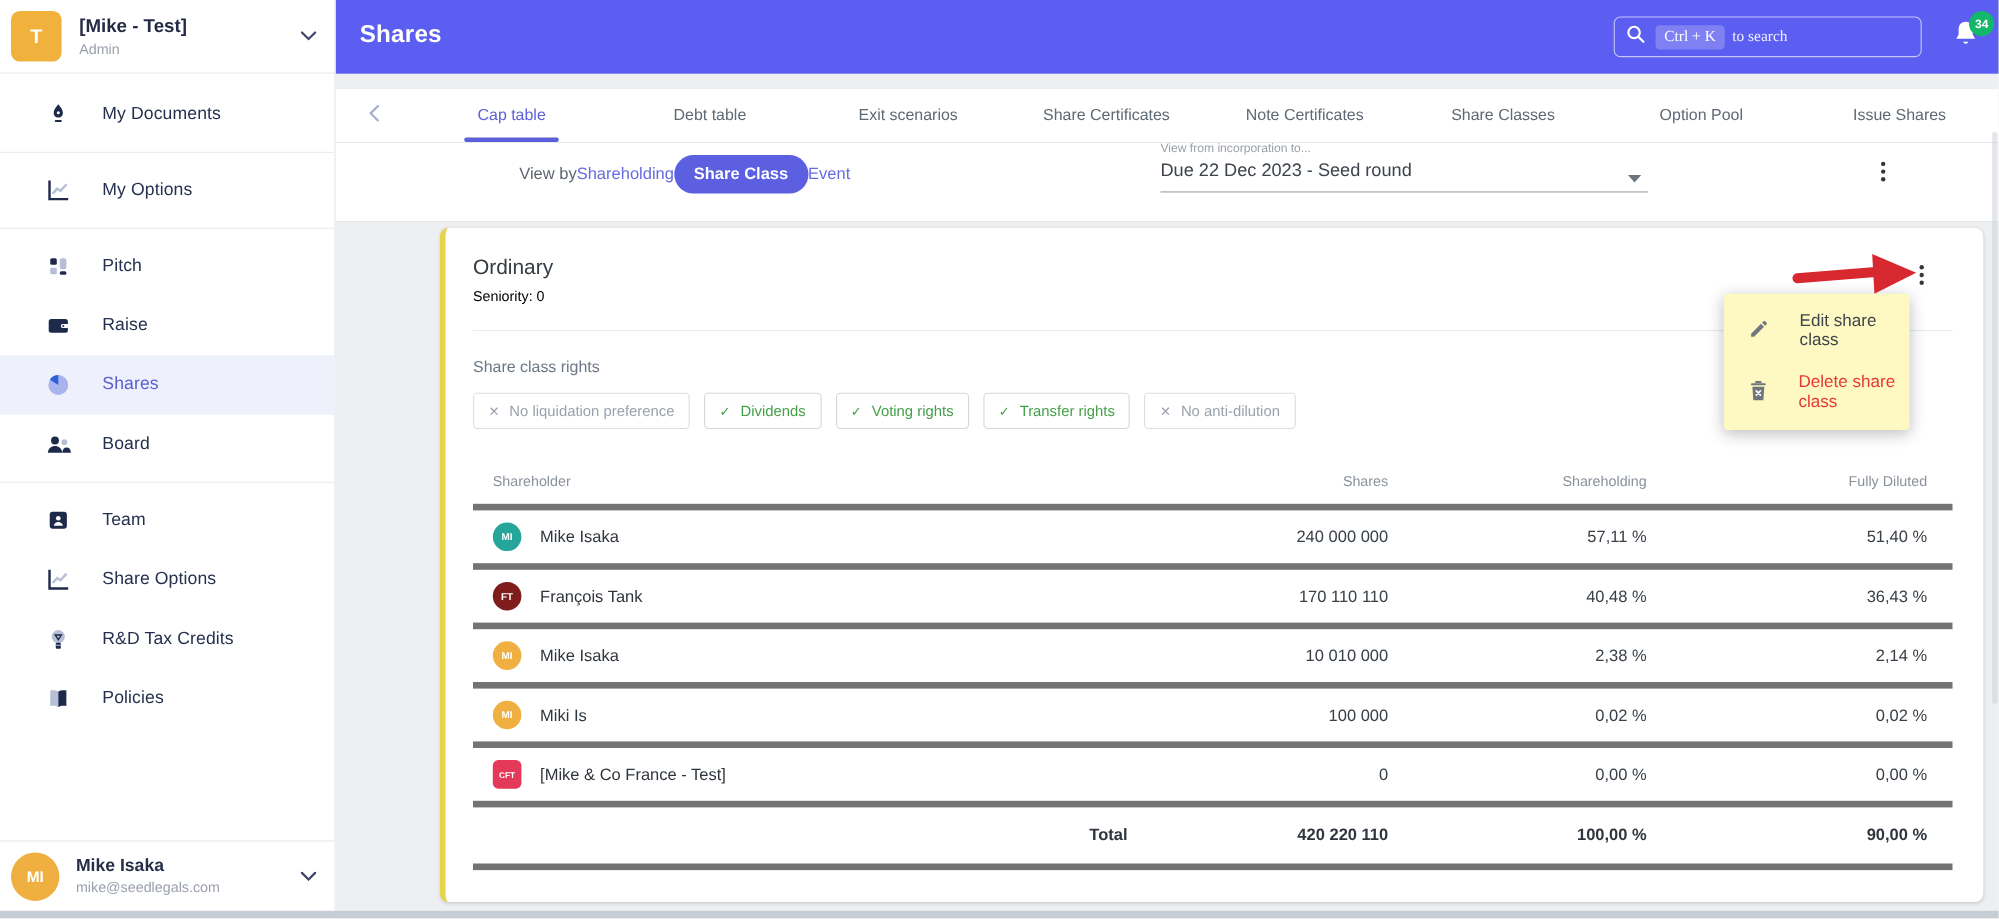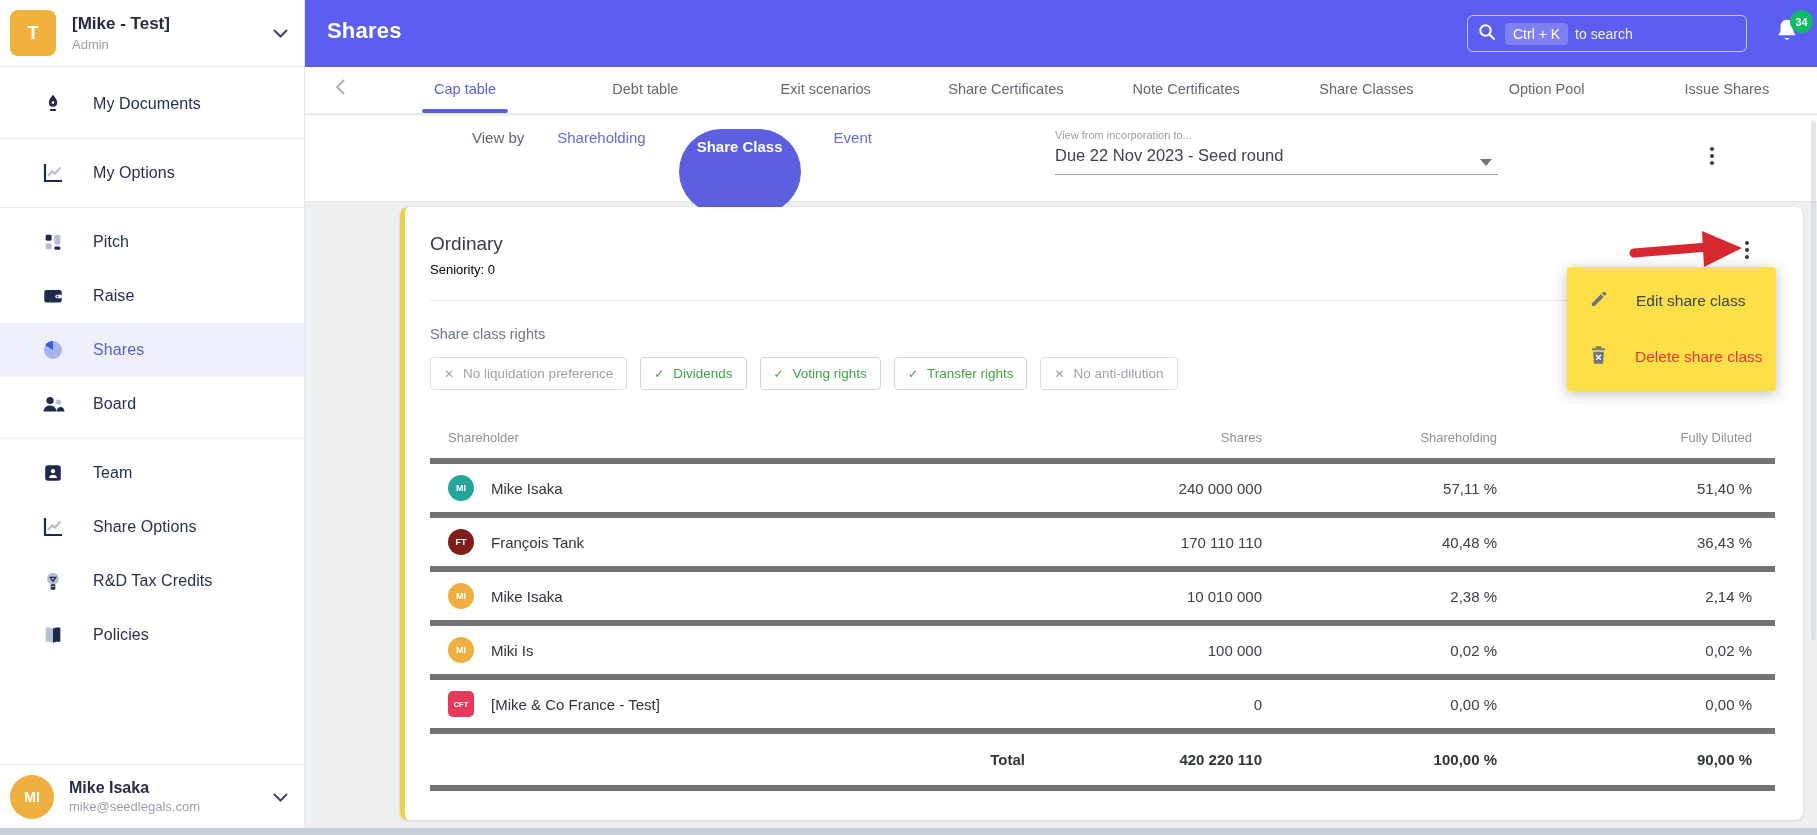--- a/index.html
+++ b/index.html
@@ -22,36 +22,36 @@
   .nav-divider { height:1px; background:#e9ebef; margin:7px 0; }
   .user-row { position:absolute; left:0; right:0; bottom:7px; height:64px; border-top:1px solid #e5e8ec; display:flex; align-items:center; padding:0 16px 0 10px; background:#fff; cursor:pointer; }
   .user-avatar { width:44px; height:44px; border-radius:50%; background:#efb041; color:#fff; font-size:14px; font-weight:bold; display:flex; align-items:center; justify-content:center; }
   .user-text { margin-left:15px; flex:1; min-width:0; }
   .user-name { font-size:16px; font-weight:bold; color:#262d47; }
   .user-email { font-size:13px; color:#9aa0ab; margin-top:2px; }
 
   
   .topbar { position:absolute; left:305px; top:0; width:1512px; height:67px; background:#5b5ef0; z-index:4; }
   .page-title { position:absolute; left:22px; top:18px; color:#fff; font-size:22px; font-weight:bold; letter-spacing:.2px; }
-  .searchbox { position:absolute; right:70px; top:15px; width:280px; height:37px; border:1px solid rgba(255,255,255,.65); border-radius:6px; display:flex; align-items:center; padding:0 10px; cursor:text; }
+  .searchbox { position:absolute; right:70px; top:15px; width:280px; height:37px; border:1px solid rgba(255,255,255,.65); border-radius:6px; display:flex; align-items:center; padding:0 10px; cursor:text;font-family:Liberation Serif, serif; }
   .searchbox .kbd { background:rgba(255,255,255,.22); border-radius:4px; padding:3px 8px; color:#fff; font-size:14px; margin-left:9px; }
   .searchbox .hint { color:rgba(255,255,255,.92); font-size:14px; margin-left:7px; }
   .bell-wrap { position:absolute; right:13px; top:17px; width:30px; height:32px; cursor:pointer; }
   .badge { position:absolute; top:-7px; right:-9px; width:23px; height:23px; border-radius:50%; background:#12b76a; color:#fff; font-size:11px; font-weight:bold; display:flex; align-items:center; justify-content:center; }
 
   
-  .tabsbar { position:absolute; left:305px; top:65px; width:1512px; height:49px; background:#fff; border-bottom:1px solid #e7eaed; display:flex; align-items:stretch; z-index:3; }
+  .tabsbar { position:absolute; left:305px; top:81px; width:1512px; height:49px; background:#fff; border-bottom:1px solid #e7eaed; display:flex; align-items:stretch; z-index:3; }
   .back-btn { width:70px; display:flex; align-items:center; justify-content:center; cursor:pointer; }
   .tab { flex:1; display:flex; align-items:center; justify-content:center; font-size:14.5px; color:#5f6974; font-weight:500; cursor:pointer; position:relative; }
   .tab.active { color:#5b5fd9; }
   .tab.active::after { content:""; position:absolute; bottom:0; left:50%; transform:translateX(-50%); width:86px; height:4px; border-radius:3px; background:#5b5fd9; }
 
   
   .viewbar { position:absolute; left:305px; top:116px; width:1512px; height:86px; background:#fff; border-bottom:1px solid #e3e6e9; z-index:2; }
-  .viewby-group { position:absolute; left:167px; top:13px; height:100%; display:flex; gap:33px; }
+  .viewby-group { position:absolute; left:167px; top:0; height:100%; display:flex; align-items:center; }
   .viewby-label { font-size:15px; color:#5c6470; }
   .view-link { font-size:15px; color:#666be0; font-weight:500; cursor:pointer; }
   .view-pill { background:#5b5fe0; color:#fff; font-size:15px; font-weight:bold; padding:9px 18px; border-radius:999px; cursor:pointer; }
   .period { position:absolute; left:750px; top:13px; width:443px; cursor:pointer; border-bottom:1px solid #99a0a7; padding-bottom:9px; }
   .period-label { font-size:11px; color:#9ba1a8; }
   .period-value { font-size:16.5px; color:#3c434b; margin-top:5px; }
   .period-caret { position:absolute; right:6px; top:30px; width:0; height:0; border-left:6px solid transparent; border-right:6px solid transparent; border-top:7px solid #6f757c; }
   .kebab { width:18px; height:22px; display:flex; flex-direction:column; align-items:center; justify-content:center; gap:3px; cursor:pointer; }
   .kebab i { width:4px; height:4px; border-radius:50%; background:#33383f; }
   .viewbar .kebab { position:absolute; left:1398px; top:29px; }
@@ -77,21 +77,21 @@
   .num { text-align:right; padding-right:23px; font-size:15px; color:#3a4047; }
   .trow.head .num, .trow.head .cell-left { color:#8a929c; font-size:13px; }
   .avatar { width:26px; height:26px; border-radius:50%; color:#fff; font-size:9px; font-weight:bold; display:flex; align-items:center; justify-content:center; flex:0 0 auto; }
   .av-teal { background:#26a69a; } .av-red { background:#7f1d1d; } .av-amber { background:#efb041; }
   .av-square { border-radius:5px; background:#e5395a; font-size:7.5px; }
   .trow.total { height:57px; font-weight:bold; }
   .total-label { text-align:right; padding-right:30px; font-size:15px; color:#2f353c; font-weight:bold; }
   .trow.total .num { font-weight:bold; color:#2f353c; }
 
   
-  .context-menu { position:absolute; left:1567px; top:267px; width:209px; background:#fde047; border-radius:4px; box-shadow:0 3px 14px rgba(20,25,35,.28); z-index:20; padding:6px 0; }
+  .context-menu { position:absolute; left:1567px; top:267px; width:169px; background:#fef9c3; border-radius:4px; box-shadow:0 3px 14px rgba(20,25,35,.28); z-index:20; padding:6px 0; }
   .menu-item { height:56px; display:flex; align-items:center; padding-left:22px; gap:27px; cursor:pointer; }
   .menu-item .mlabel { font-size:15.5px; color:#3f4449; }
   .menu-item.danger .mlabel { color:#e53935; }
   .annotation-arrow { position:absolute; left:1628px; top:226px; z-index:30; pointer-events:none; }
 
   
   .hscrollbar { position:absolute; left:0; right:0; bottom:0; height:7px; background:#c7cdd5; z-index:40; }
   .vscrollbar { position:absolute; right:1px; top:120px; width:5px; height:520px; background:#cdd2d9; border-radius:3px; z-index:40; opacity:.55; }
 </style>
 </head>
@@ -273,21 +273,21 @@
 
 <div class="viewbar">
   <div class="viewby-group">
     <span class="viewby-label">View by</span>
     <span class="view-link">Shareholding</span>
     <span class="view-pill">Share Class</span>
     <span class="view-link">Event</span>
   </div>
   <div class="period">
     <div class="period-label">View from incorporation to...</div>
-    <div class="period-value">Due 22 Nov 2023 - Seed round</div>
+    <div class="period-value">Due 22 Dec 2023 - Seed round</div>
     <div class="period-caret"></div>
   </div>
   <div class="kebab">
       <i></i>
       <i></i>
       <i></i>
     </div>
 </div>
 
 <div class="content-bg"></div>

